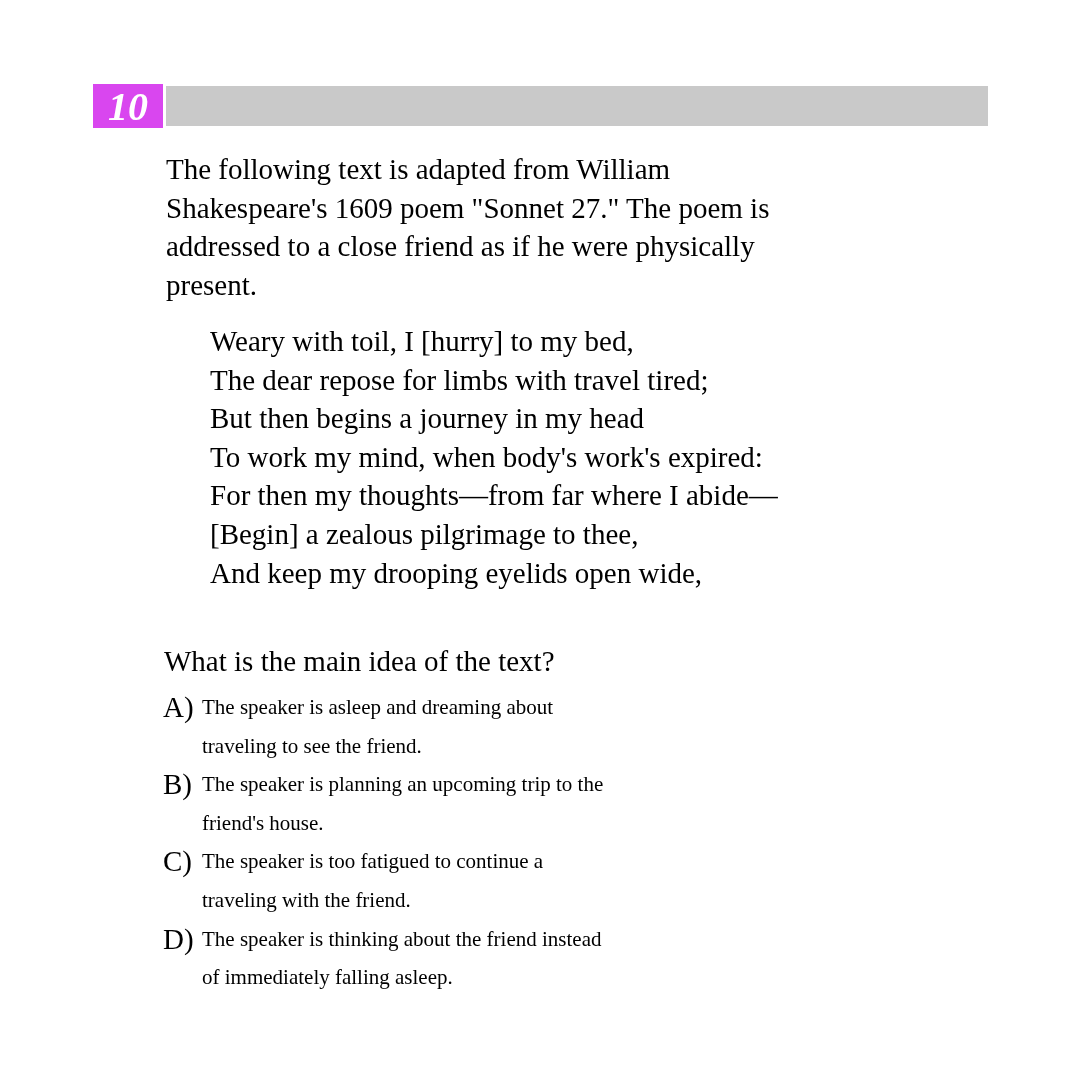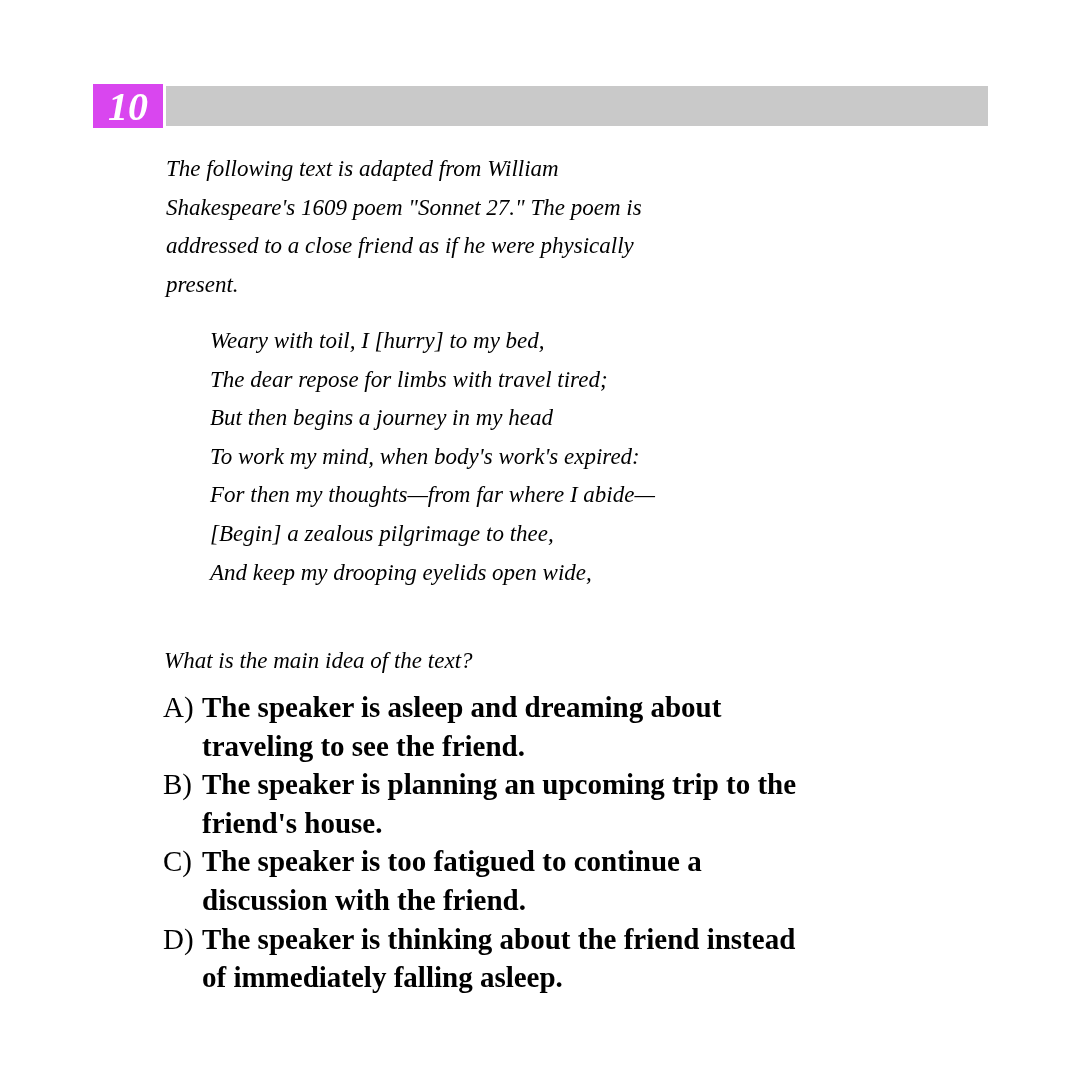--- a/index.html
+++ b/index.html
@@ -36,24 +36,23 @@
     position: absolute;
     left: 166px;
     top: 86px;
     width: 822px;
     height: 40px;
     background: #c9c9c9;
   }
 
   
   .doc-text {
-    font-size: 23px;
+    font-size: 29px;
     line-height: 38.6px;
     white-space: pre-line;
-    font-style: italic;
   }
   .passage-intro {
     position: absolute;
     left: 166px;
     top: 150px;
   }
   .poem-block {
     position: absolute;
     left: 210px;
     top: 322px;
@@ -72,24 +71,23 @@
     display: flex;
     align-items: flex-start;
   }
   .choice-letter {
     width: 39px;
     flex: 0 0 39px;
     font-size: 29px;
     line-height: 38.6px;
   }
   .choice-text {
-    font-size: 29px;
+    font-size: 21px;
     line-height: 38.6px;
     white-space: pre-line;
-    font-weight: bold;
   }
 </style>
 </head>
 <body>
 
 <div class="question-number-box">
   <span>10</span>
 </div>
 <div class="header-bar"></div>
 
@@ -115,20 +113,20 @@
 traveling to see the friend.</div>
   </div>
   <div class="choice">
     <div class="choice-letter">B)</div>
     <div class="choice-text">The speaker is planning an upcoming trip to the
 friend's house.</div>
   </div>
   <div class="choice">
     <div class="choice-letter">C)</div>
     <div class="choice-text">The speaker is too fatigued to continue a
-discussion with the friend.</div>
+traveling with the friend.</div>
   </div>
   <div class="choice">
     <div class="choice-letter">D)</div>
     <div class="choice-text">The speaker is thinking about the friend instead
 of immediately falling asleep.</div>
   </div>
 </div>
 
 </body></html>

